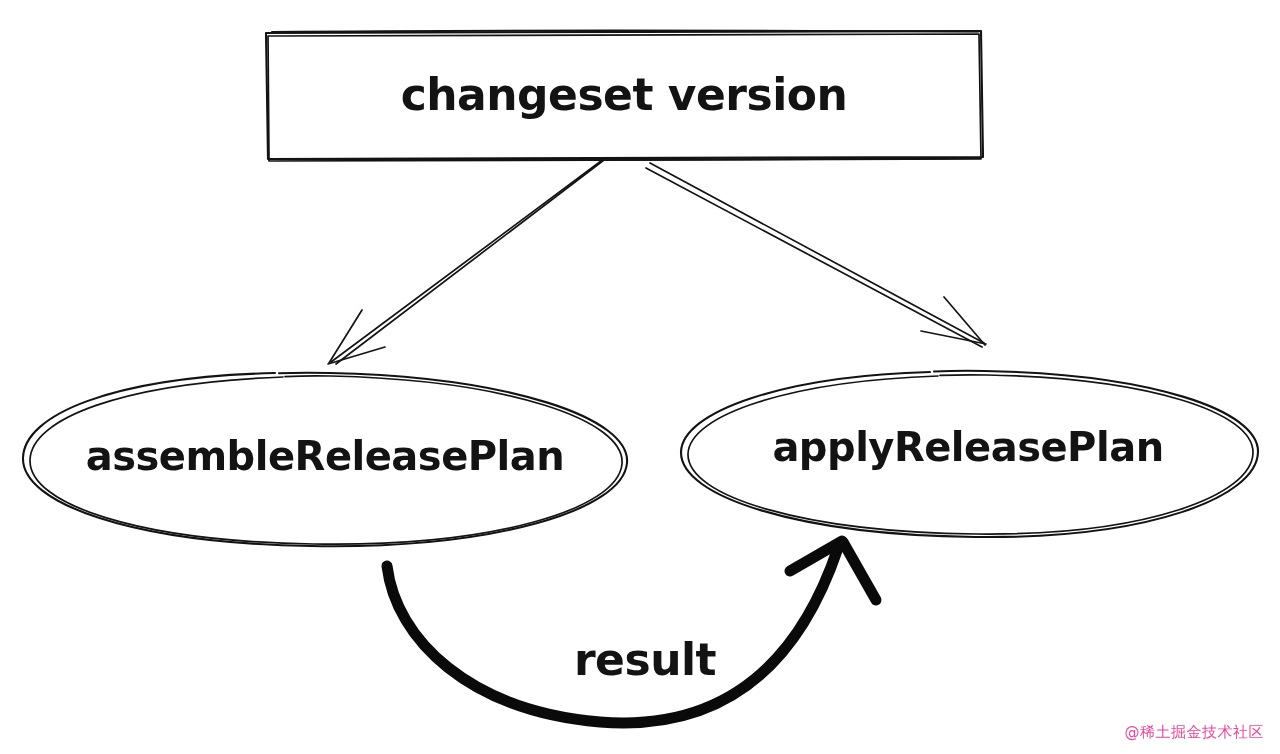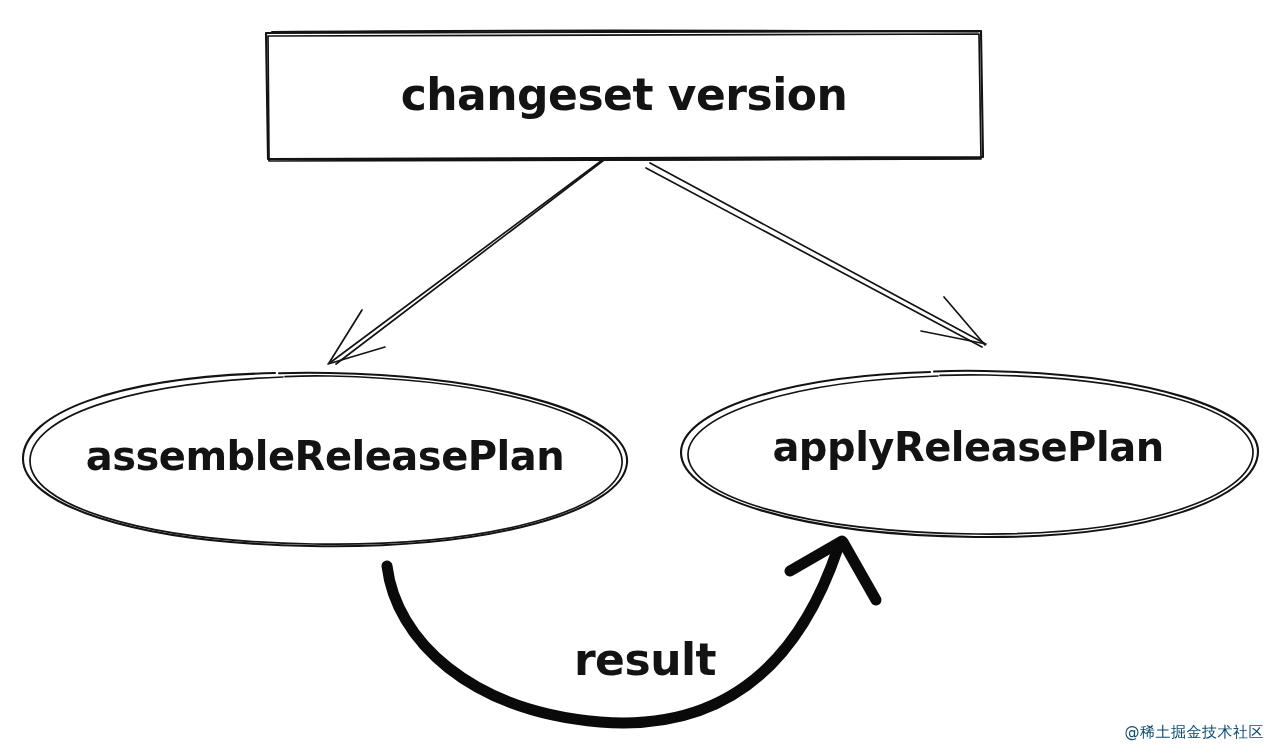--- a/index.html
+++ b/index.html
@@ -49,21 +49,21 @@
     fill: none;
     stroke: #0a0a0a;
     stroke-width: 11;
     stroke-linecap: round;
     stroke-linejoin: round;
   }
   .watermark {
     position: absolute;
     right: 16px;
     bottom: 12px;
-    color: #0c4a6e;
+    color: #ec4899;
     font-family: "DejaVu Sans", sans-serif;
     font-size: 15px;
     letter-spacing: 0.5px;
     white-space: nowrap;
     user-select: none;
     margin-top: 40px;
   }
 </style>
 </head>
 <body>

